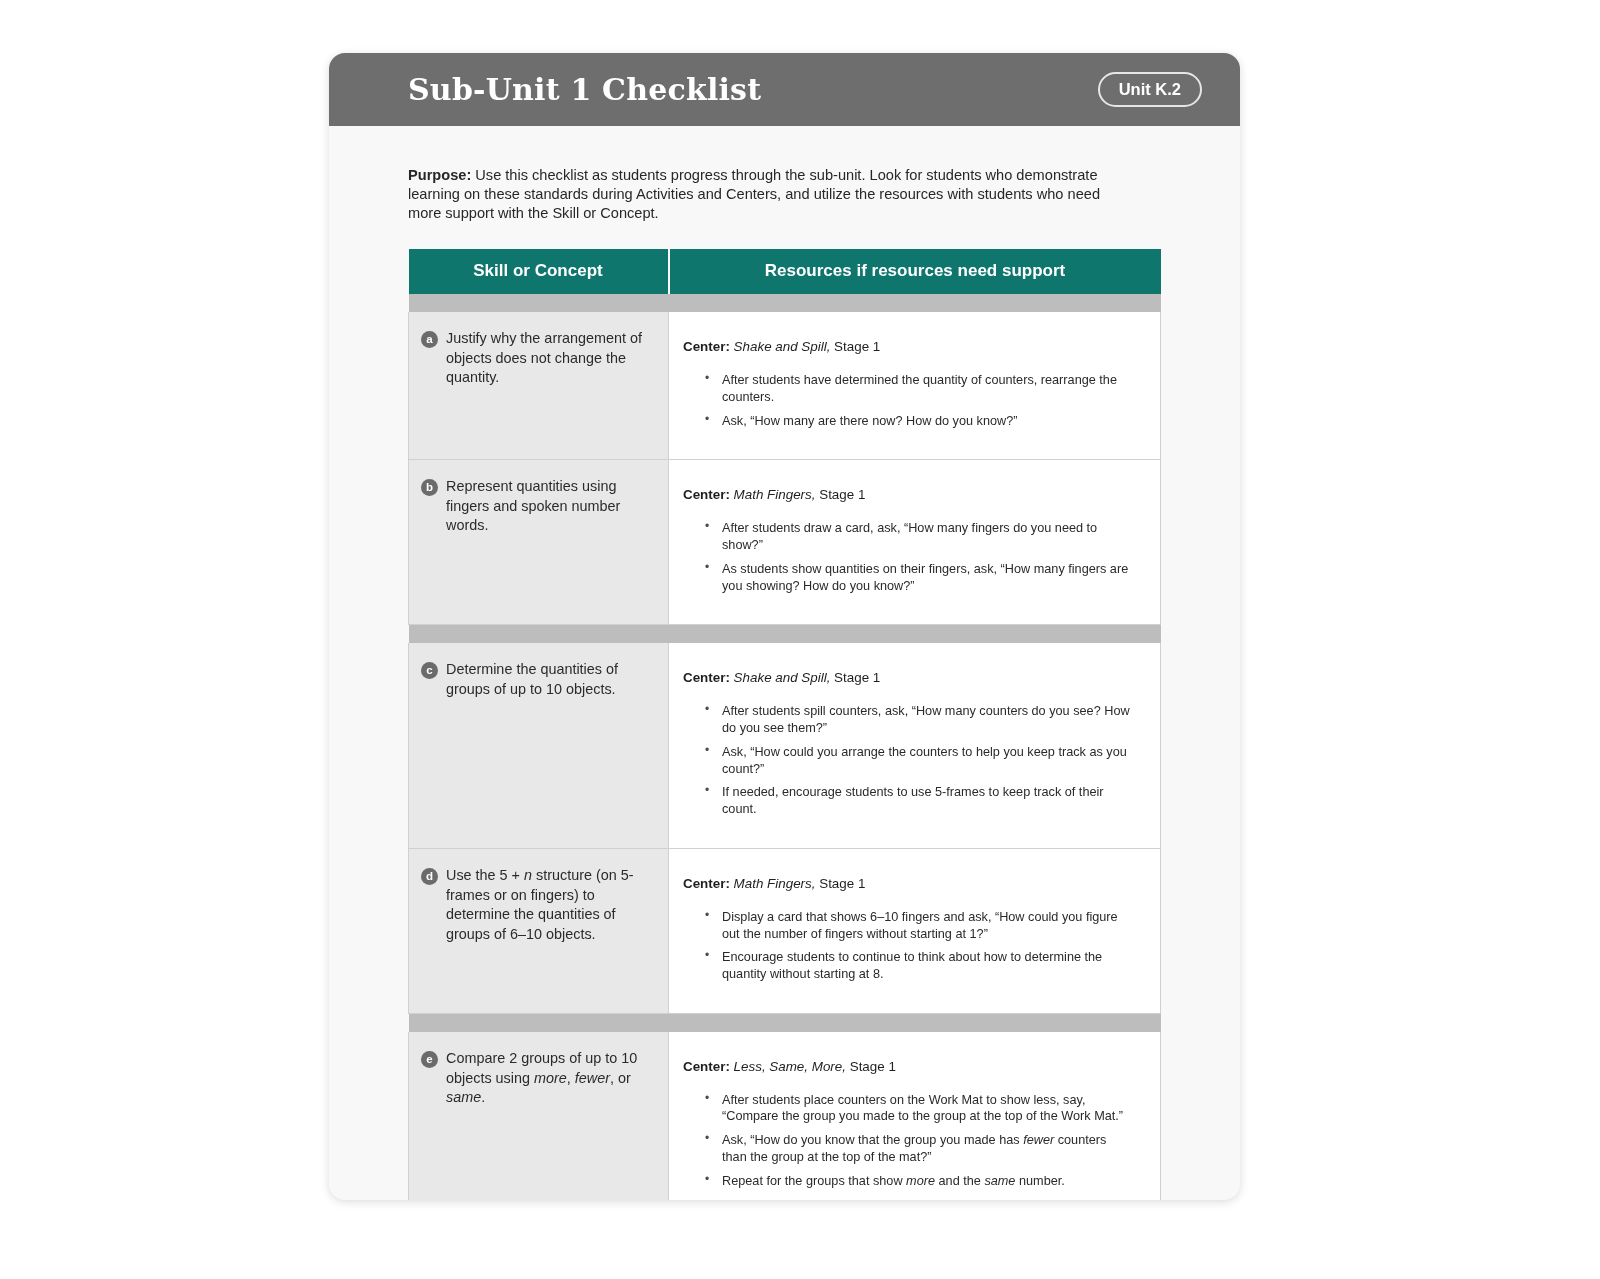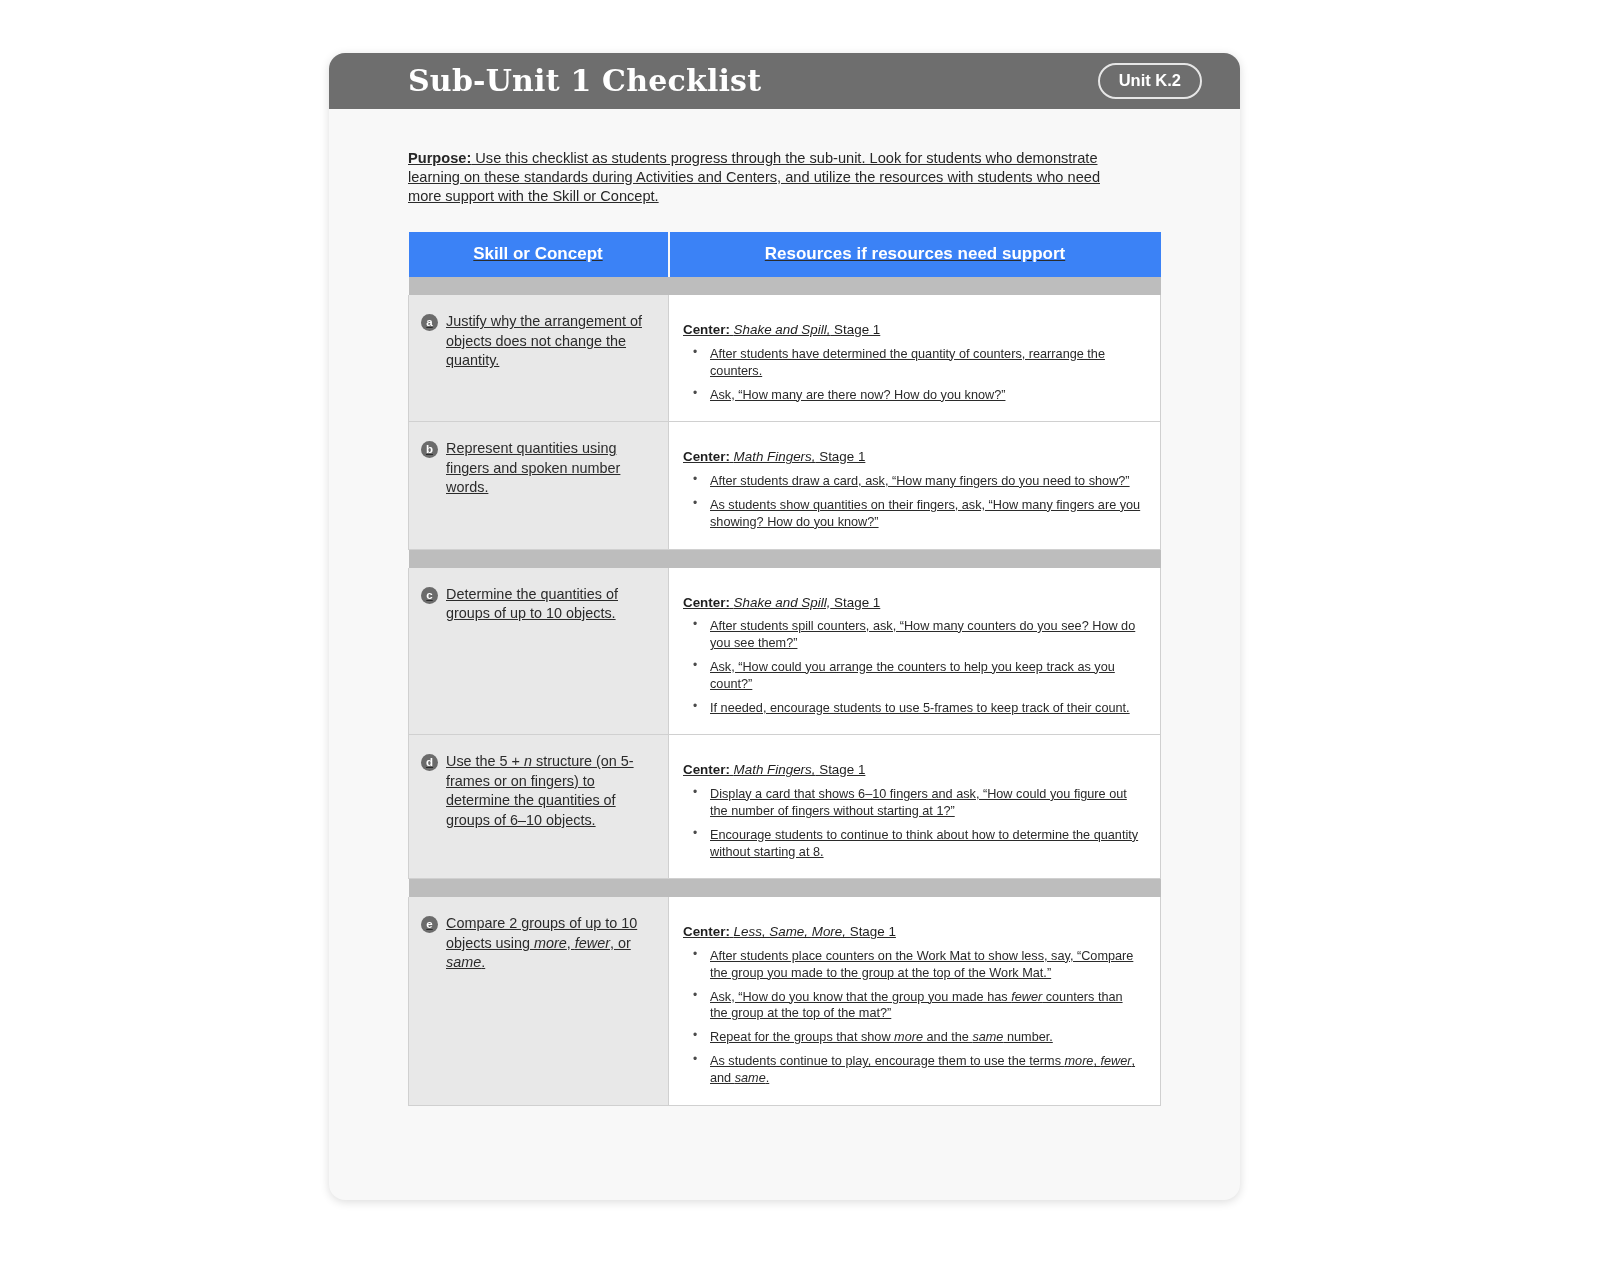--- a/index.html
+++ b/index.html
@@ -24,21 +24,21 @@
     height: 1147px;
     background: #f8f8f8;
     border-radius: 16px;
     box-shadow: 0 2px 10px rgba(0,0,0,0.14);
     overflow: hidden;
   }
 
   
   #header-band {
     position: relative;
-    height: 56px;
+    height: 73px;
     background: #6e6e6e;
     display: flex;
     align-items: center;
     padding: 0 38px 0 79px;
     box-sizing: border-box;
   }
   #page-title {
     font-family: "DejaVu Serif", "Liberation Serif", serif;
     font-weight: bold;
     font-size: 30px;
@@ -56,21 +56,20 @@
     font-weight: bold;
     padding: 7px 19px 8px;
     line-height: 1;
     white-space: nowrap;
   }
 
   
   #sheet-body {
     padding: 25px 49px 0 79px;
     box-sizing: border-box;
-    text-decoration: underline;
   }
 
   #purpose-block {
     font-size: 14.6px;
     line-height: 1.32;
     color: #272727;
     max-width: 725px;
     margin-bottom: 26px;
   }
   #purpose-block b { font-weight: bold; }
@@ -78,21 +77,21 @@
   
   #checklist-table {
     width: 752px;
     border-collapse: collapse;
     table-layout: fixed;
   }
   #checklist-table col.col-skill { width: 260px; }
   #checklist-table col.col-res   { width: 492px; }
 
   .th-cell {
-    background: #3b82f6;
+    background: #0f766e;
     color: #ffffff;
     font-size: 17px;
     font-weight: bold;
     text-align: center;
     padding: 12px 6px 13px;
     border: 2px solid #f8f8f8;
     border-top: none;
     border-bottom: none;
   }
   .th-cell.first { border-left: none; }
@@ -154,21 +153,21 @@
     line-height: 1.3;
     color: #1f1f1f;
     margin-bottom: 7px;
     margin-top: 12px;
   }
   .center-line b { font-weight: bold; }
   .center-line i { font-style: italic; }
 
   ul.res-list {
     list-style: none;
-    margin: 4px;
+    margin: 16px;
     padding: 0;
   }
   ul.res-list li {
     position: relative;
     font-size: 12.7px;
     line-height: 1.33;
     color: #2a2a2a;
     padding-left: 23px;
     margin-bottom: 7px;
   }

